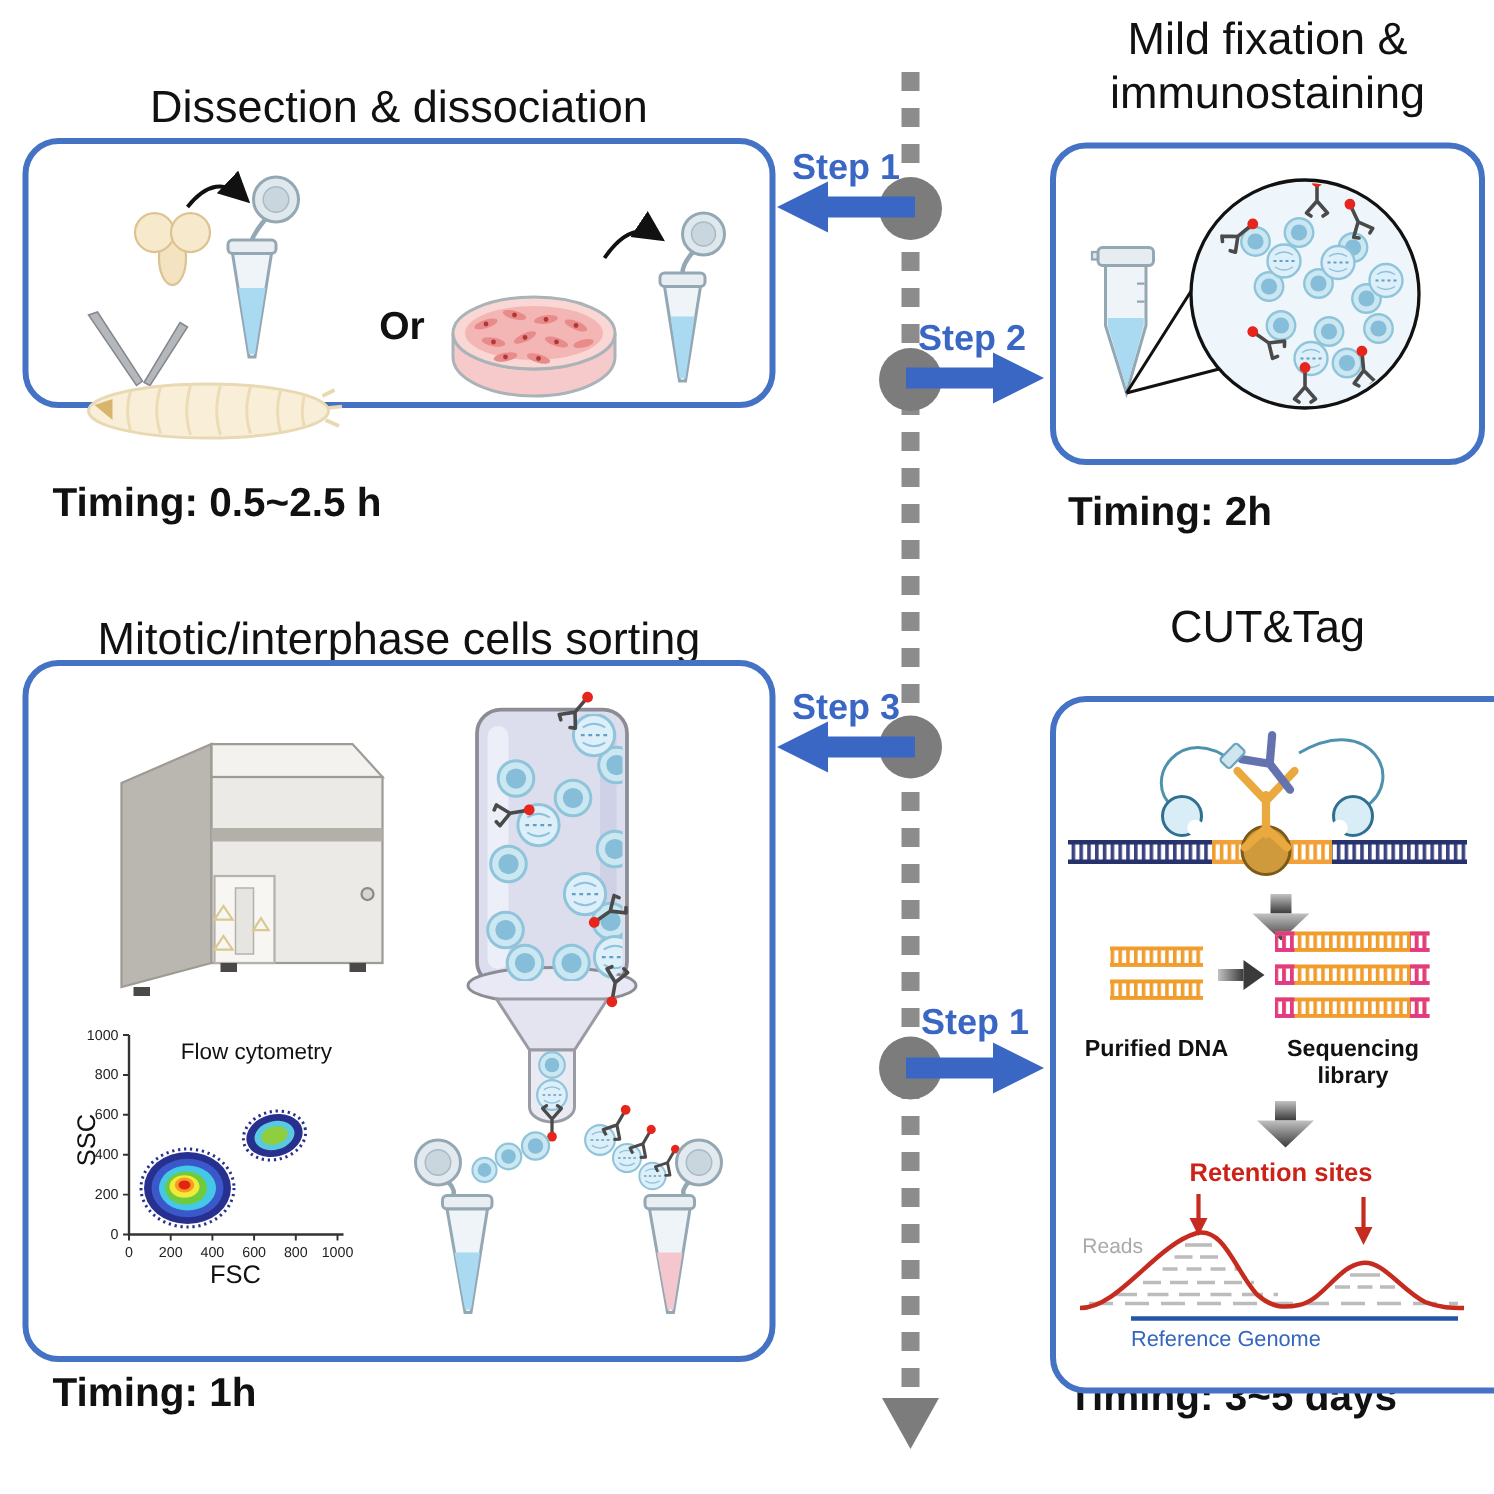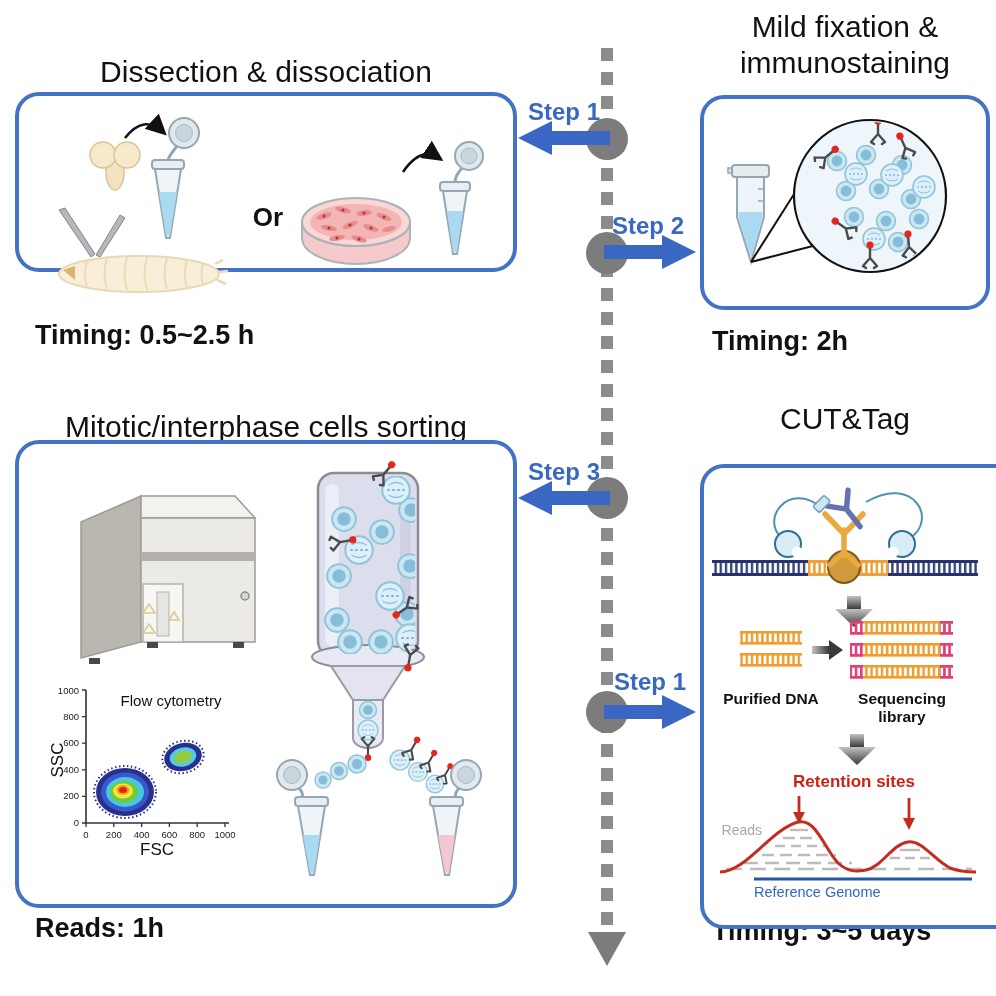--- a/index.html
+++ b/index.html
@@ -49,21 +49,21 @@
   <div class="steplabel" style="left:614px;top:668px;">Step 1</div>
 
   <div class="ptitle" style="left:15px;top:55px;width:502px;">Dissection &amp; dissociation</div>
   <div class="ptitle" style="left:700px;top:10px;width:290px;">Mild fixation &amp;</div>
   <div class="ptitle" style="left:700px;top:46px;width:290px;">immunostaining</div>
   <div class="ptitle" style="left:0px;top:398px;width:532px;margin-top:12px;">Mitotic/interphase cells sorting</div>
   <div class="ptitle" style="left:700px;top:402px;width:290px;">CUT&amp;Tag</div>
 
   <div class="timing" style="left:35px;top:320px;">Timing: 0.5~2.5 h</div>
   <div class="timing" style="left:712px;top:326px;">Timing: 2h</div>
-  <div class="timing" style="left:35px;top:913px;">Reads: 1h</div>
+  <div class="timing" style="left:35px;top:913px;">Timing: 1h</div>
   <div class="timing" style="left:712px;top:916px;">Timing: 3~5 days</div>
 
   <svg width="0" height="0" style="position:absolute" aria-hidden="true">
     <defs>
       <g id="cell">
           <circle r="9.5" fill="#cbe7f2" stroke="#8fc4da" stroke-width="1.6"></circle>
           <circle r="5.4" fill="#86bdd8"></circle>
         </g>
       <g id="mito">
           <circle r="11" fill="#ddeff8" stroke="#8fc4da" stroke-width="1.6"></circle>

